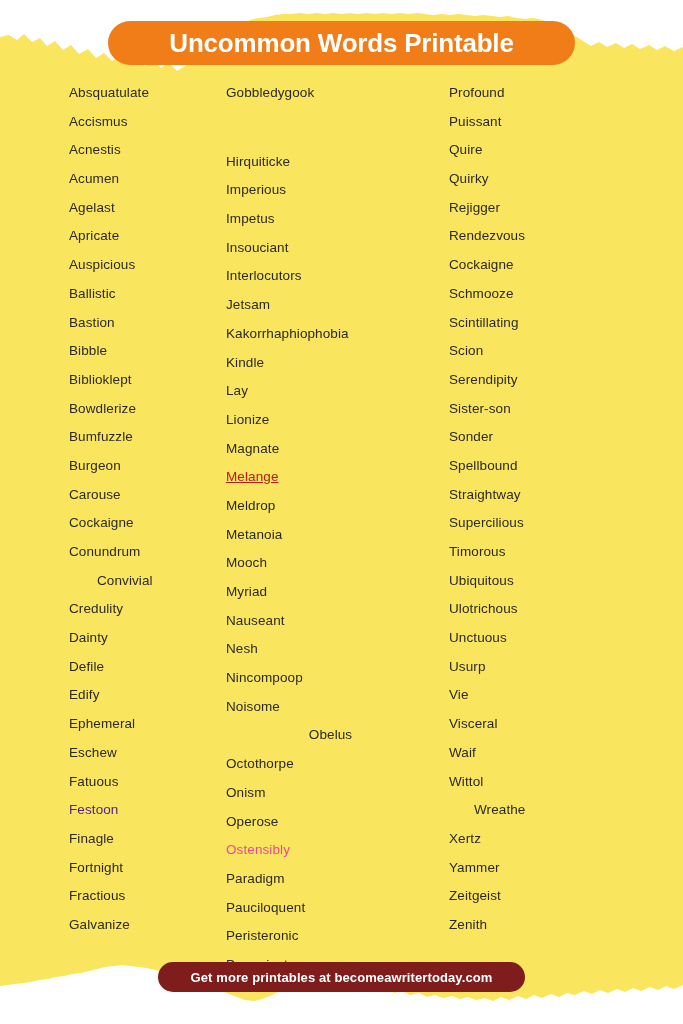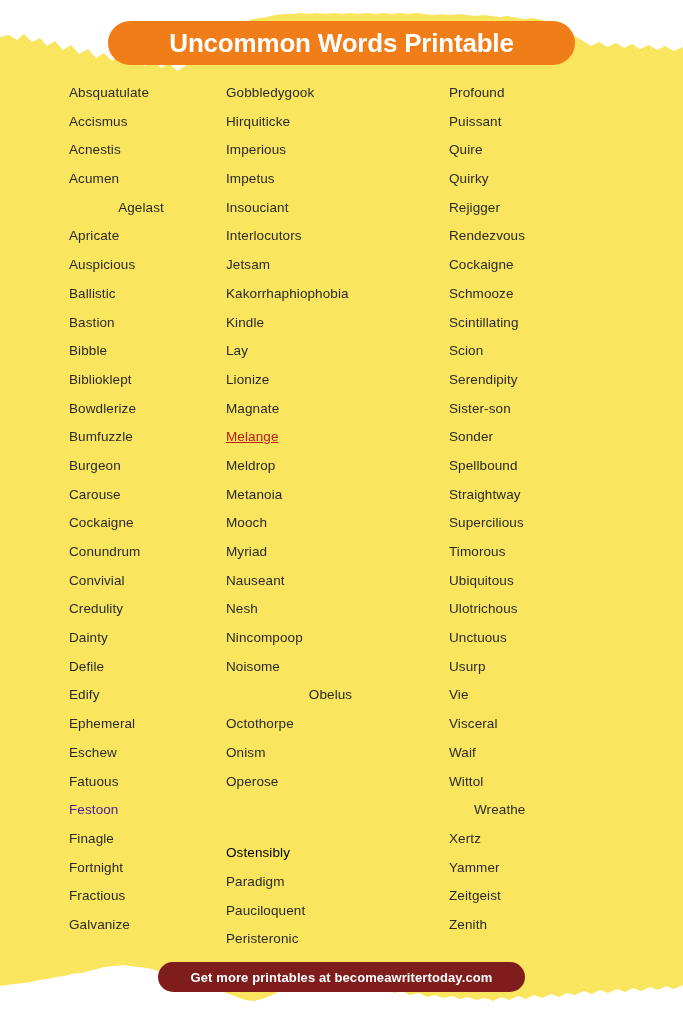--- a/index.html
+++ b/index.html
@@ -140,51 +140,51 @@
   <div id="title-text">Uncommon Words Printable</div>
 </div>
 
 <div id="word-area">
 
   <div class="word-column col-1">
     <div class="word-item" style="color: rgb(43, 42, 40);">Absquatulate</div>
     <div class="word-item" style="color: rgb(43, 42, 40);">Accismus</div>
     <div class="word-item" style="color: rgb(43, 42, 40);">Acnestis</div>
     <div class="word-item" style="color: rgb(43, 42, 40);">Acumen</div>
-    <div class="word-item" style="color: rgb(43, 42, 40); text-align: center;">Agelast</div>
+    <div class="word-item" style="color: rgb(43, 42, 40);">Agelast</div>
     <div class="word-item" style="color: rgb(43, 42, 40);">Apricate</div>
     <div class="word-item" style="color: rgb(43, 42, 40);">Auspicious</div>
     <div class="word-item" style="color: rgb(43, 42, 40);">Ballistic</div>
     <div class="word-item" style="color: rgb(43, 42, 40);">Bastion</div>
     <div class="word-item" style="color: rgb(43, 42, 40);">Bibble</div>
     <div class="word-item" style="color: rgb(43, 42, 40);">Biblioklept</div>
     <div class="word-item" style="color: rgb(43, 42, 40);">Bowdlerize</div>
     <div class="word-item" style="color: rgb(43, 42, 40);">Bumfuzzle</div>
     <div class="word-item" style="color: rgb(43, 42, 40);">Burgeon</div>
     <div class="word-item" style="color: rgb(43, 42, 40);">Carouse</div>
     <div class="word-item" style="color: rgb(43, 42, 40);">Cockaigne</div>
     <div class="word-item" style="color: rgb(43, 42, 40);">Conundrum</div>
-    <div class="word-item" style="color: rgb(43, 42, 40);">Convivial</div>
+    <div class="word-item" style="color: rgb(43, 42, 40); margin-left: 28px;">Convivial</div>
     <div class="word-item" style="color: rgb(43, 42, 40);">Credulity</div>
     <div class="word-item" style="color: rgb(43, 42, 40);">Dainty</div>
     <div class="word-item" style="color: rgb(43, 42, 40);">Defile</div>
     <div class="word-item" style="color: rgb(43, 42, 40);">Edify</div>
     <div class="word-item" style="color: rgb(43, 42, 40);">Ephemeral</div>
     <div class="word-item" style="color: rgb(43, 42, 40);">Eschew</div>
     <div class="word-item" style="color: rgb(43, 42, 40);">Fatuous</div>
     <div class="word-item" style="color: #4c1d95;">Festoon</div>
     <div class="word-item" style="color: rgb(43, 42, 40);">Finagle</div>
     <div class="word-item" style="color: rgb(43, 42, 40);">Fortnight</div>
     <div class="word-item" style="color: rgb(43, 42, 40);">Fractious</div>
     <div class="word-item" style="color: rgb(43, 42, 40);">Galvanize</div>
   </div>
 
   <div class="word-column col-2">
     <div class="word-item" style="color: rgb(43, 42, 40);">Gobbledygook</div>
-    <div class="word-item" style="color: rgb(43, 42, 40);">Hirquiticke</div>
+    <div class="word-item" style="color: rgb(43, 42, 40); margin-top: 40px;">Hirquiticke</div>
     <div class="word-item" style="color: rgb(43, 42, 40);">Imperious</div>
     <div class="word-item" style="color: rgb(43, 42, 40);">Impetus</div>
     <div class="word-item" style="color: rgb(43, 42, 40);">Insouciant</div>
     <div class="word-item" style="color: rgb(43, 42, 40);">Interlocutors</div>
     <div class="word-item" style="color: rgb(43, 42, 40);">Jetsam</div>
     <div class="word-item" style="color: rgb(43, 42, 40);">Kakorrhaphiophobia</div>
     <div class="word-item" style="color: rgb(43, 42, 40);">Kindle</div>
     <div class="word-item" style="color: rgb(43, 42, 40);">Lay</div>
     <div class="word-item" style="color: rgb(43, 42, 40);">Lionize</div>
     <div class="word-item" style="color: rgb(43, 42, 40);">Magnate</div>
@@ -194,21 +194,21 @@
     <div class="word-item" style="color: rgb(43, 42, 40);">Mooch</div>
     <div class="word-item" style="color: rgb(43, 42, 40);">Myriad</div>
     <div class="word-item" style="color: rgb(43, 42, 40);">Nauseant</div>
     <div class="word-item" style="color: rgb(43, 42, 40);">Nesh</div>
     <div class="word-item" style="color: rgb(43, 42, 40);">Nincompoop</div>
     <div class="word-item" style="color: rgb(43, 42, 40);">Noisome</div>
     <div class="word-item" style="color: rgb(43, 42, 40); text-align: center;">Obelus</div>
     <div class="word-item" style="color: rgb(43, 42, 40);">Octothorpe</div>
     <div class="word-item" style="color: rgb(43, 42, 40);">Onism</div>
     <div class="word-item" style="color: rgb(43, 42, 40);">Operose</div>
-    <div class="word-item" style="color: #000000; margin-top: 43px;">Ostensibly</div>
+    <div class="word-item" style="color: #ec4899;">Ostensibly</div>
     <div class="word-item" style="color: rgb(43, 42, 40);">Paradigm</div>
     <div class="word-item" style="color: rgb(43, 42, 40);">Pauciloquent</div>
     <div class="word-item" style="color: rgb(43, 42, 40);">Peristeronic</div>
     <div class="word-item" style="color: rgb(43, 42, 40);">Prevaricate</div>
   </div>
 
   <div class="word-column col-3">
     <div class="word-item" style="color: rgb(43, 42, 40);">Profound</div>
     <div class="word-item" style="color: rgb(43, 42, 40);">Puissant</div>
     <div class="word-item" style="color: rgb(43, 42, 40);">Quire</div>

